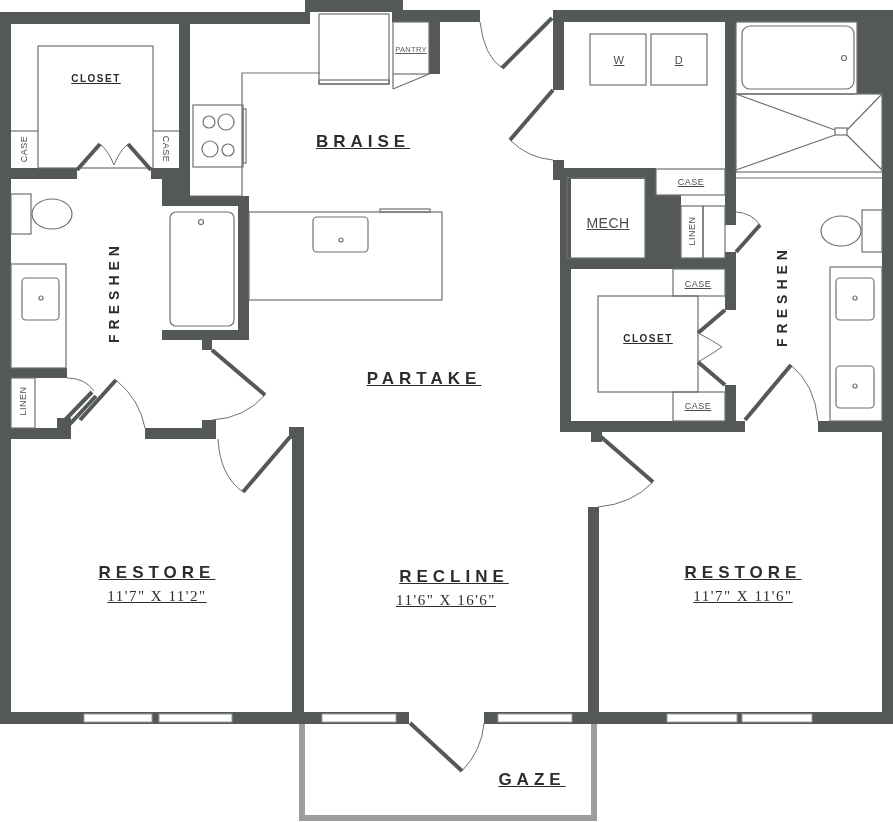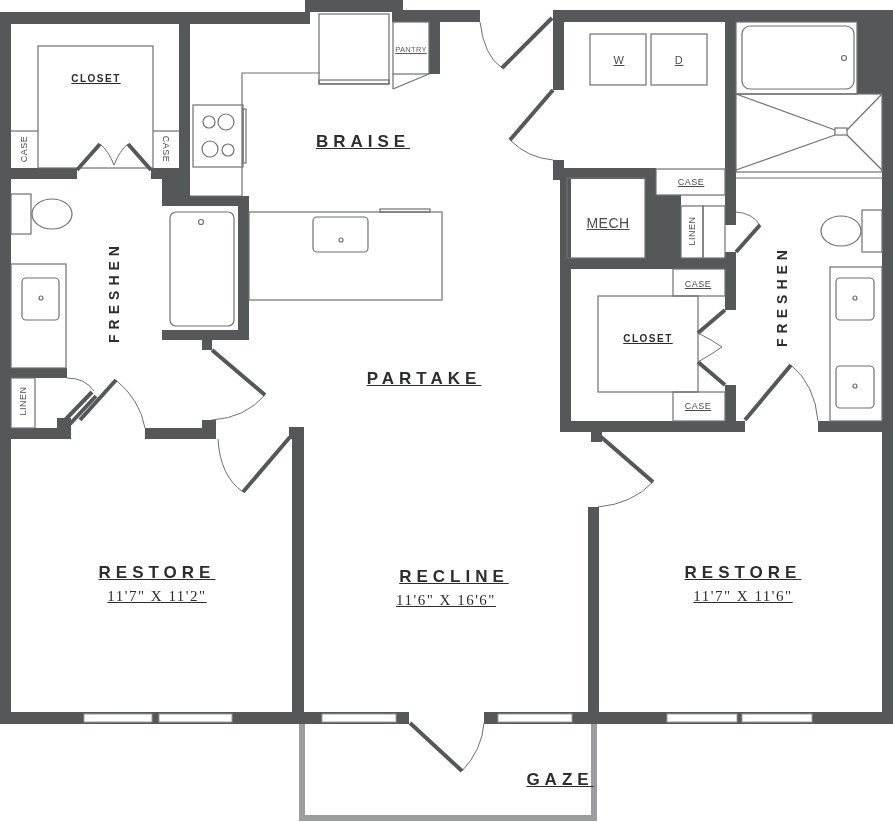--- a/index.html
+++ b/index.html
@@ -227,21 +227,21 @@
 
 <div class="lbl room center" style="left:157px; top:563px;">RESTORE</div>
 <div class="lbl dim center" style="left:157px; top:588px;">11'7" X 11'2"</div>
 
 <div class="lbl room center" style="left:446px; top:567px;margin-left:8px;">RECLINE</div>
 <div class="lbl dim center" style="left:446px; top:592px;">11'6" X 16'6"</div>
 
 <div class="lbl room center" style="left:743px; top:563px;">RESTORE</div>
 <div class="lbl dim center" style="left:743px; top:588px;">11'7" X 11'6"</div>
 
-<div class="lbl room center" style="left:560px; top:770px;">GAZE</div>
+<div class="lbl room center" style="left:532px; top:770px;">GAZE</div>
 
 <div class="lbl room" style="left:56px; top:282px; width:120px; height:20px; text-align:center; transform:rotate(-90deg); font-size:14px; letter-spacing:5px;">FRESHEN</div>
 <div class="lbl room" style="left:724px; top:286px; width:120px; height:20px; text-align:center; transform:rotate(-90deg); font-size:14px; letter-spacing:5px;">FRESHEN</div>
 
 <div class="lbl closet center" style="left:96px; top:73px;">CLOSET</div>
 <div class="lbl closet center" style="left:648px; top:333px;">CLOSET</div>
 <div class="lbl small center" style="left:608px; top:215px;">MECH</div>
 
 <div class="lbl tiny center" style="left:411px; top:45px;">PANTRY</div>
 <div class="lbl small center" style="left:619px; top:54px; font-size:11px;">W</div>

